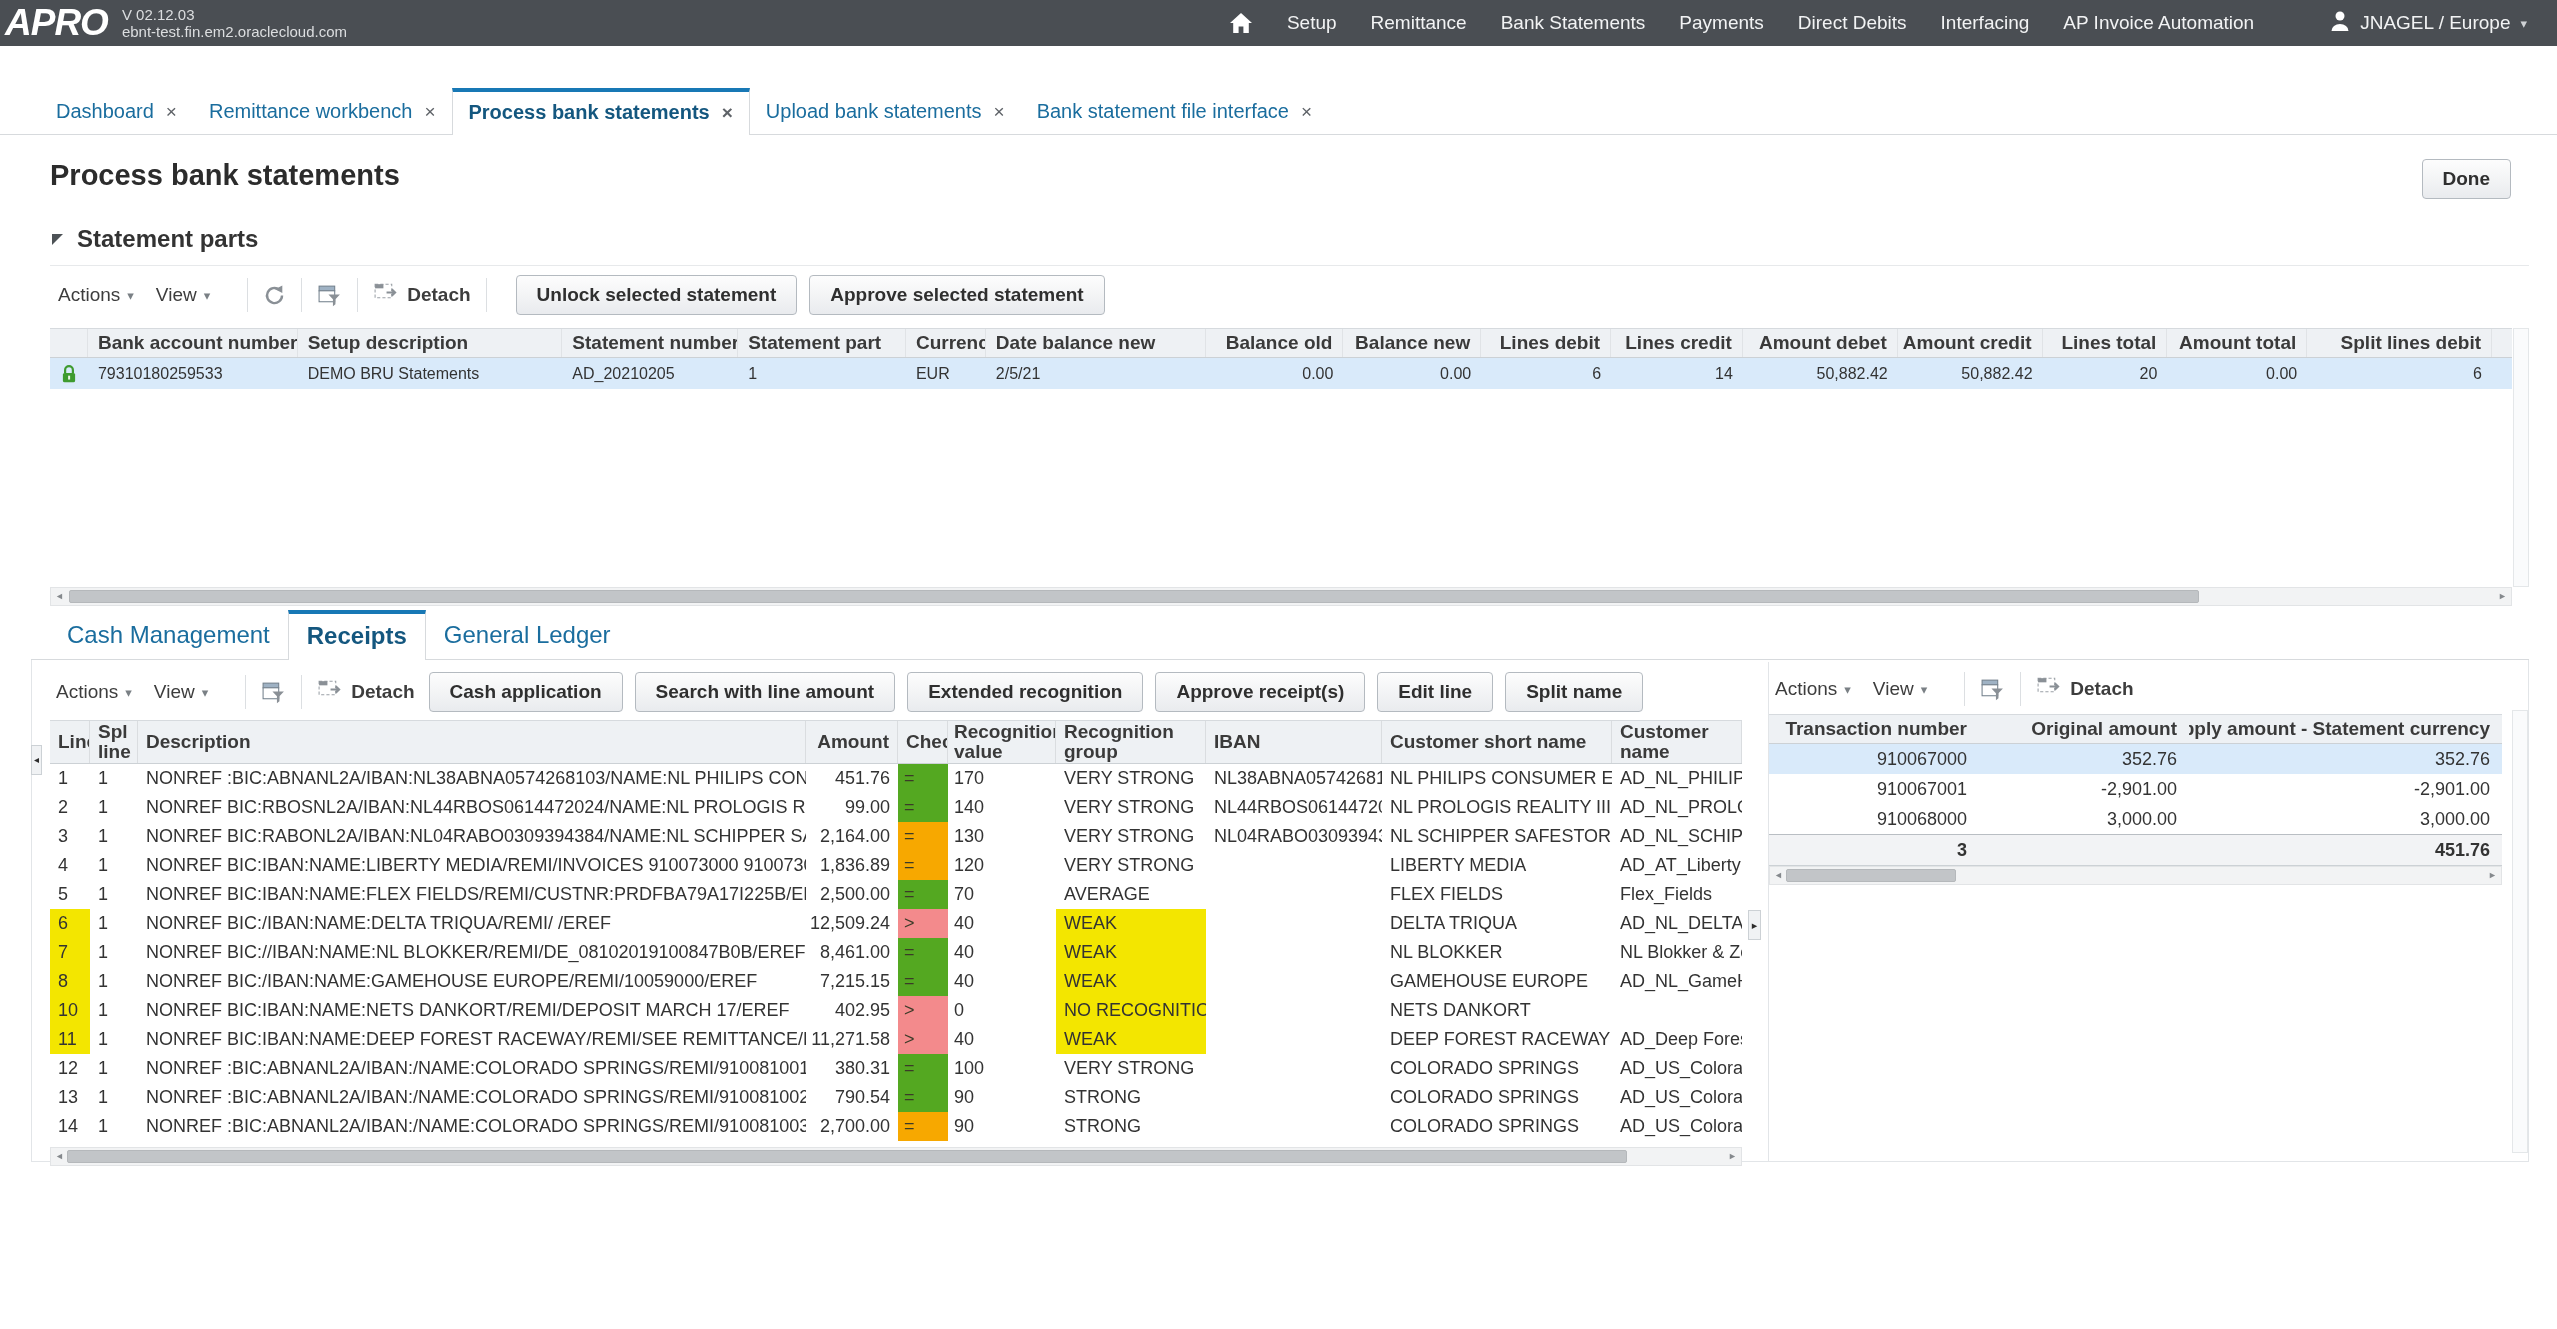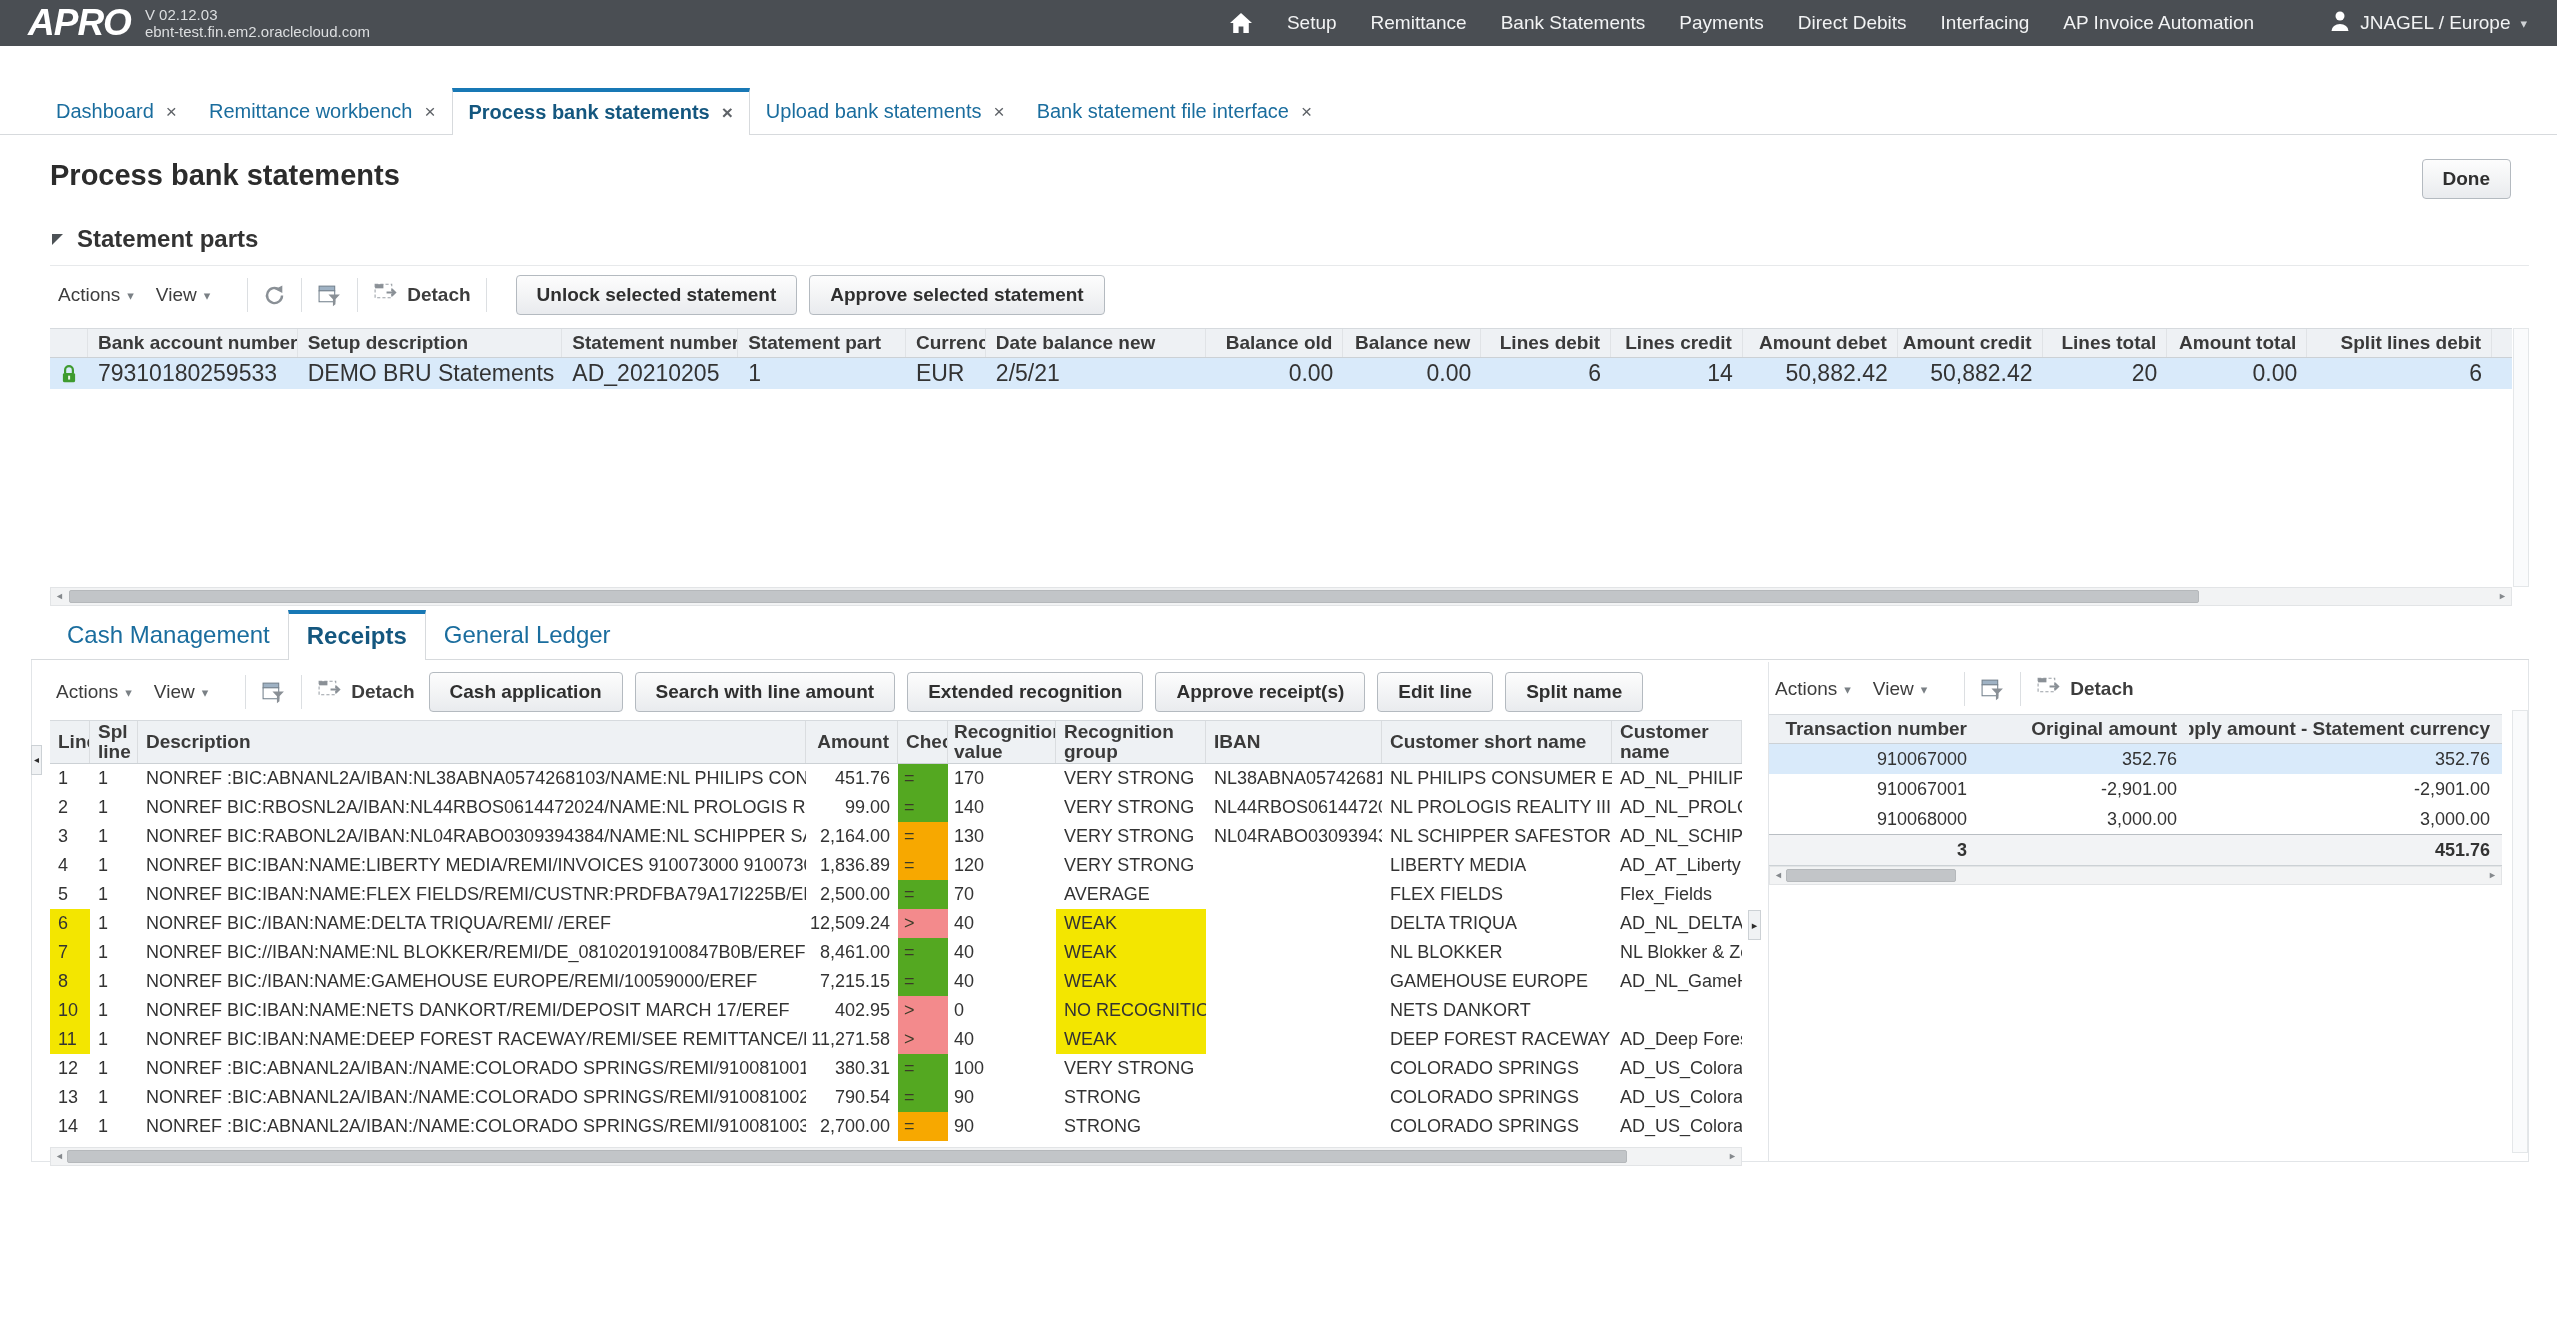--- a/index.html
+++ b/index.html
@@ -3,21 +3,21 @@
 <meta charset="utf-8">
 <style>
   * { box-sizing: border-box; }
   html,body { margin:0; padding:0; }
   body {
     width:2557px; height:1329px; overflow:hidden;
     font-family:"Liberation Sans", sans-serif;
     background:#fff; color:#333;
   }
   
-  .topbar { height:46px; background:#4a4e53; display:flex; align-items:center; padding:0 30px 0 28px; }
+  .topbar { height:46px; background:#4a4e53; display:flex; align-items:center; padding:0 30px 0 5px; }
   .logo { color:#fff; font-size:37px; font-weight:bold; font-style:italic; letter-spacing:-1px; line-height:46px; }
   .env { margin-left:14px; font-size:15px; line-height:17px; color:#dcdee0; }
   .topmenu { margin-left:auto; display:flex; align-items:center; gap:34px; font-size:19px; color:#f2f3f4; }
   .menu-host, .tabs-host, .btns-host { display:contents; }
   .menuitem { cursor:pointer; white-space:nowrap; }
   .userarea { display:flex; align-items:center; gap:10px; margin-left:42px; font-size:19px; color:#f2f3f4; cursor:pointer; }
   .caret { font-size:13px; color:#cfd2d5; }
   
   .tabstrip { margin-top:46px; height:43px; display:flex; align-items:flex-end; padding-left:40px; border-bottom:1px solid #d7dadd; }
   .tab { display:flex; align-items:center; gap:12px; padding:9px 16px 11px; font-size:20px; color:#1a6d9e; position:relative; cursor:pointer; }
@@ -36,21 +36,21 @@
   .tb-menu .caret { color:#7a8085; }
   .tb-sep { width:1px; height:34px; background:#dcdfe2; margin:0 15px; }
   .tb-icon { display:flex; cursor:pointer; }
   .tb-detach { display:flex; align-items:center; gap:9px; font-size:19px; font-weight:bold; color:#3d3d3d; cursor:pointer; }
   .tb-buttons { display:flex; gap:12px; margin-left:14px; }
   
   .sttable { margin:4px 0 0 50px; width:2462px; position:relative; font-size:19px; }
   .strow { display:flex; width:100%; }
   .sthead { background:#eef1f4; border-top:1px solid #d6dade; border-bottom:1px solid #ccd1d5; height:30px; font-weight:bold; color:#3a3a3a; }
   .sthead .stc { border-right:1px solid #e0e3e6; }
-  .stdata { height:31px; font-size:23px; }
+  .stdata { height:31px; font-size:16px; }
   .stdata.selected { background:#d9eafa; }
   .stc { padding:1px 10px; overflow:hidden; white-space:nowrap; display:flex; align-items:center; }
   .stc.num { justify-content:flex-end; }
   .stfill { flex:1; border-right:none !important; }
   .stempty { height:198px; background:#fff; }
   .st-c0{width:38px; justify-content:center; padding:0;} .st-c1{width:210px;} .st-c2{width:265px;} .st-c3{width:176px;}
   .st-c4{width:168px;} .st-c5{width:80px;} .st-c6{width:220px;} .st-c7{width:138px;} .st-c8{width:138px;}
   .st-c9{width:130px;} .st-c10{width:132px;} .st-c11{width:155px;} .st-c12{width:145px;} .st-c13{width:125px;}
   .st-c14{width:140px;} .st-c15{width:185px;}
   

